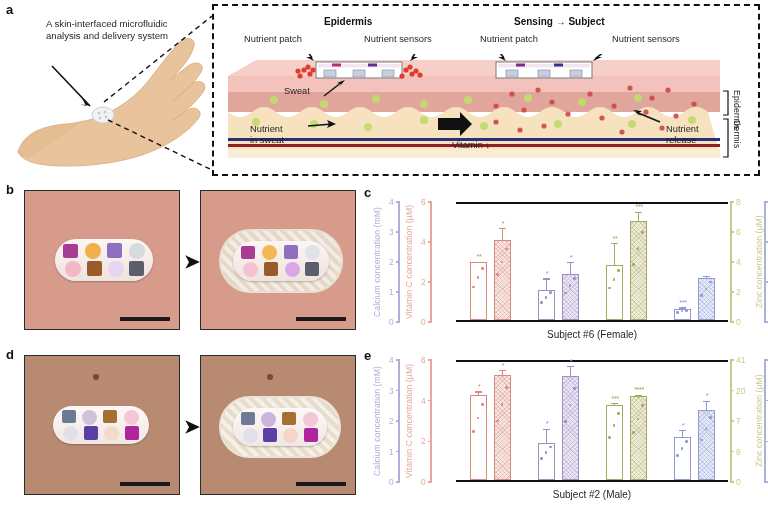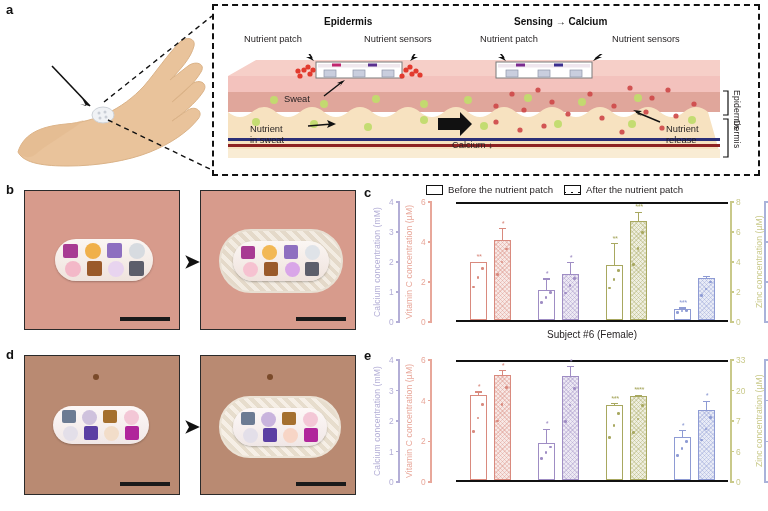--- a/index.html
+++ b/index.html
@@ -77,30 +77,31 @@
       <path d="M8 138 C14 118 34 112 56 110 C62 109 68 108 74 106
                C60 118 40 128 26 140 C20 145 12 144 8 138 Z" fill="#e3b98e" opacity=".6"></path>
       <ellipse cx="93" cy="101" rx="11" ry="8" fill="#f0f2f5" stroke="#cdd2d8" stroke-width="1"></ellipse>
       <circle cx="89" cy="99" r="1.5" fill="#c9ced6"></circle>
       <circle cx="95" cy="98" r="1.5" fill="#c9ced6"></circle>
       <circle cx="90" cy="104" r="1.5" fill="#c9ced6"></circle>
       <circle cx="96" cy="103" r="1.5" fill="#c9ced6"></circle>
       <line x1="42" y1="52" x2="80" y2="92" stroke="#111" stroke-width="1.6"></line>
       <polygon points="80,92 72,84 76,92 70,90" fill="#111"></polygon>
     </svg>
+    <div class="arm-caption">A skin-interfaced microfluidic analysis and delivery system</div>
 
     <svg style="position:absolute;left:92px;top:10px;width:130px;height:160px;">
       <line x1="12" y1="92" x2="120" y2="6" stroke="#111" stroke-width="1.4" stroke-dasharray="5,4"></line>
       <line x1="16" y1="110" x2="120" y2="160" stroke="#111" stroke-width="1.4" stroke-dasharray="5,4"></line>
     </svg>
 
     <div id="schematic-box">
 
       <span class="sch-title" style="left:110px;top:10px;">Epidermis</span>
-      <span class="sch-title" style="left:300px;top:10px;">Sensing → Calcium</span>
+      <span class="sch-title" style="left:300px;top:10px;">Sensing → Subject</span>
 
       <span class="sch-label" style="left:30px;top:28px;">Nutrient patch</span>
       <span class="sch-label" style="left:150px;top:28px;">Nutrient sensors</span>
       <span class="sch-label" style="left:266px;top:28px;">Nutrient patch</span>
       <span class="sch-label" style="left:398px;top:28px;">Nutrient sensors</span>
 
       <svg style="position:absolute;left:14px;top:48px;width:492px;height:112px;">
 
         <polygon points="0,22 28,6 492,6 492,22" fill="#f6cfc8"></polygon>
         <rect x="0" y="22" width="492" height="16" fill="#f3c2bd"></rect>
@@ -202,24 +203,24 @@
 
         <line x1="80" y1="72" x2="104" y2="70" stroke="#111" stroke-width="1.4"></line>
         <polygon points="108,70 99,66 101,70 99,74" fill="#111"></polygon>
 
         <line x1="408" y1="58" x2="432" y2="68" stroke="#111" stroke-width="1.4"></line>
         <polygon points="405,56 414,57 409,60 414,62" fill="#111"></polygon>
 
         <polygon points="210,64 232,64 232,58 244,70 232,82 232,76 210,76" fill="#111"></polygon>
       </svg>
 
-      <span class="sch-label" style="left:70px;top:88px;">Sweat</span>
+      <span class="sch-label" style="left:70px;top:80px;">Sweat</span>
       <span class="sch-label" style="left:36px;top:118px;white-space:pre;">Nutrient
 in sweat</span>
-      <span class="sch-label" style="left:238px;top:134px;">Calcium ↓</span>
+      <span class="sch-label" style="left:238px;top:134px;">Vitamin ↓</span>
       <span class="sch-label" style="left:452px;top:118px;white-space:pre;">Nutrient
 release</span>
 
       <svg style="position:absolute;left:508px;top:84px;width:10px;height:26px;">
         <path d="M1,1 L6,1 L6,25 L1,25" fill="none" stroke="#111" stroke-width="1.2"></path>
       </svg>
       <span class="layer-label" style="left:518px;top:84px;">Epidermis</span>
       <svg style="position:absolute;left:508px;top:112px;width:10px;height:40px;">
         <path d="M1,1 L6,1 L6,39 L1,39" fill="none" stroke="#111" stroke-width="1.2"></path>
       </svg>
@@ -294,26 +295,20 @@
         <div class="wellsq" style="left:30px;top:20px;width:14px;height:14px;background:#5b3fa3;"></div>
         <div class="well" style="left:50px;top:20px;width:15px;height:15px;background:#f7d5c6;"></div>
         <div class="wellsq" style="left:71px;top:20px;width:14px;height:14px;background:#b0259b;"></div>
       </div>
       <div class="scalebar"></div>
     </div>
   </div>
 
   <div class="chart-wrap" id="chart-c" style="left:360px;top:180px;width:408px;height:166px;">
     <span class="panel-letter" style="left:4px;top:5px;">c</span>
-    <div class="legend" style="left:66px;top:4px;">
-      <span class="swatch"></span>
-      <span>Before the nutrient patch</span>
-      <span class="swatch hatch" style="margin-left:6px;"></span>
-      <span>After the nutrient patch</span>
-    </div>
     <div class="plotbox" style="left: 96px; top: 22px; width: 272px; height: 120px;">
         <div class="bar before" style="left: 13.5px; width: 17px; height: 58px; border: 1.1px solid rgb(217, 138, 126); background: none rgb(255, 255, 255);"></div>
         <div class="dot" style="left: 16.2px; bottom: 31.9px; background: rgb(217, 138, 126);"></div>
         <div class="dot" style="left: 20.7px; bottom: 41.18px; background: rgb(217, 138, 126);"></div>
         <div class="dot" style="left: 25.2px; bottom: 50.46px; background: rgb(217, 138, 126);"></div>
         <div class="sig" style="color: rgb(217, 138, 126); left: 16px; bottom: 60px; width: 14px; text-align: center;">**</div>
         <div class="bar after" style="left: 37.5px; width: 17px; height: 80px; border: 1.1px solid rgb(217, 138, 126); background: repeating-linear-gradient(45deg, transparent, transparent 2px, rgba(217, 138, 126, 0.333) 2px, rgba(217, 138, 126, 0.333) 3px), repeating-linear-gradient(-45deg, transparent, transparent 2px, rgba(217, 138, 126, 0.333) 2px, rgba(217, 138, 126, 0.333) 3px) rgba(217, 138, 126, 0.2);"></div>
         <div class="errbar" style="left: 46px; bottom: 80px; height: 11px; background: rgb(217, 138, 126);"></div>
         <div class="errcap" style="left: 42.5px; bottom: 91px; background: rgb(217, 138, 126);"></div>
         <div class="dot" style="left: 40.2px; bottom: 44px; background: rgb(217, 138, 126);"></div>
@@ -461,20 +456,21 @@
         <div class="dot" style="left: 229.2px; bottom: 37.149px; background: rgb(142, 155, 212);"></div>
         <div class="sig" style="color: rgb(142, 155, 212); left: 220px; bottom: 50.8px; width: 14px; text-align: center;">*</div>
         <div class="bar after" style="left: 241.5px; width: 17px; height: 70.15px; border: 1.1px solid rgb(142, 155, 212); background: repeating-linear-gradient(45deg, transparent, transparent 2px, rgba(142, 155, 212, 0.333) 2px, rgba(142, 155, 212, 0.333) 3px), repeating-linear-gradient(-45deg, transparent, transparent 2px, rgba(142, 155, 212, 0.333) 2px, rgba(142, 155, 212, 0.333) 3px) rgba(142, 155, 212, 0.2);"></div>
         <div class="errbar" style="left: 250px; bottom: 70.15px; height: 8.13333px; background: rgb(142, 155, 212);"></div>
         <div class="errcap" style="left: 246.5px; bottom: 78.2833px; background: rgb(142, 155, 212);"></div>
         <div class="dot" style="left: 244.2px; bottom: 38.5825px; background: rgb(142, 155, 212);"></div>
         <div class="dot" style="left: 248.7px; bottom: 49.8065px; background: rgb(142, 155, 212);"></div>
         <div class="dot" style="left: 253.2px; bottom: 61.0305px; background: rgb(142, 155, 212);"></div>
         <div class="sig" style="color: rgb(142, 155, 212); left: 244px; bottom: 80.2833px; width: 14px; text-align: center;">*</div>
       </div>
+    <div class="xlabel" style="left: 96px; top: 141px; width: 272px;">Subject #2 (Male)</div>
   <div class="axis" style="left: 38px; top: 12px; height: 122px; bottom: auto; background: rgb(179, 174, 214);">
         <div class="tick" style="background: rgb(179, 174, 214); top: 121.3px; left: auto; right: 0px;"></div>
         <div class="ticklabel" style="color: rgb(179, 174, 214); top: 118px; right: 6px;">0</div>
         <div class="tick" style="background: rgb(179, 174, 214); top: 90.8px; left: auto; right: 0px;"></div>
         <div class="ticklabel" style="color: rgb(179, 174, 214); top: 87.5px; right: 6px;">1</div>
         <div class="tick" style="background: rgb(179, 174, 214); top: 60.3px; left: auto; right: 0px;"></div>
         <div class="ticklabel" style="color: rgb(179, 174, 214); top: 57px; right: 6px;">2</div>
         <div class="tick" style="background: rgb(179, 174, 214); top: 29.8px; left: auto; right: 0px;"></div>
         <div class="ticklabel" style="color: rgb(179, 174, 214); top: 26.5px; right: 6px;">3</div>
         <div class="tick" style="background: rgb(179, 174, 214); top: -0.7px; left: auto; right: 0px;"></div>
@@ -495,21 +491,21 @@
       <div class="axis" style="left: 370px; top: 12px; height: 122px; bottom: auto; background: rgb(201, 201, 138);">
         <div class="tick" style="background: rgb(201, 201, 138); top: 121.3px; left: 0px; right: auto;"></div>
         <div class="ticklabel" style="color: rgb(201, 201, 138); top: 118px; left: 6px;">0</div>
         <div class="tick" style="background: rgb(201, 201, 138); top: 90.8px; left: 0px; right: auto;"></div>
         <div class="ticklabel" style="color: rgb(201, 201, 138); top: 87.5px; left: 6px;">6</div>
         <div class="tick" style="background: rgb(201, 201, 138); top: 60.3px; left: 0px; right: auto;"></div>
         <div class="ticklabel" style="color: rgb(201, 201, 138); top: 57px; left: 6px;">7</div>
         <div class="tick" style="background: rgb(201, 201, 138); top: 29.8px; left: 0px; right: auto;"></div>
         <div class="ticklabel" style="color: rgb(201, 201, 138); top: 26.5px; left: 6px;">20</div>
         <div class="tick" style="background: rgb(201, 201, 138); top: -0.7px; left: 0px; right: auto;"></div>
-        <div class="ticklabel" style="color: rgb(201, 201, 138); top: -4px; left: 6px;">33</div>
+        <div class="ticklabel" style="color: rgb(201, 201, 138); top: -4px; left: 6px;">41</div>
       </div>
       <div class="axis-title" style="color: rgb(201, 201, 138); top: 12px; height: 122px; left: 394px; display: flex; align-items: center; justify-content: center;">Zinc concentration (µM)</div>
       <div class="axis" style="left: 404px; top: 12px; height: 122px; bottom: auto; background: rgb(169, 178, 218);">
         <div class="tick" style="background: rgb(169, 178, 218); top: 121.3px; left: 0px; right: auto;"></div>
         <div class="tick" style="background: rgb(169, 178, 218); top: 80.6333px; left: 0px; right: auto;"></div>
         <div class="tick" style="background: rgb(169, 178, 218); top: 39.9667px; left: 0px; right: auto;"></div>
         <div class="tick" style="background: rgb(169, 178, 218); top: -0.7px; left: 0px; right: auto;"></div>
       </div>
     </div>
 

